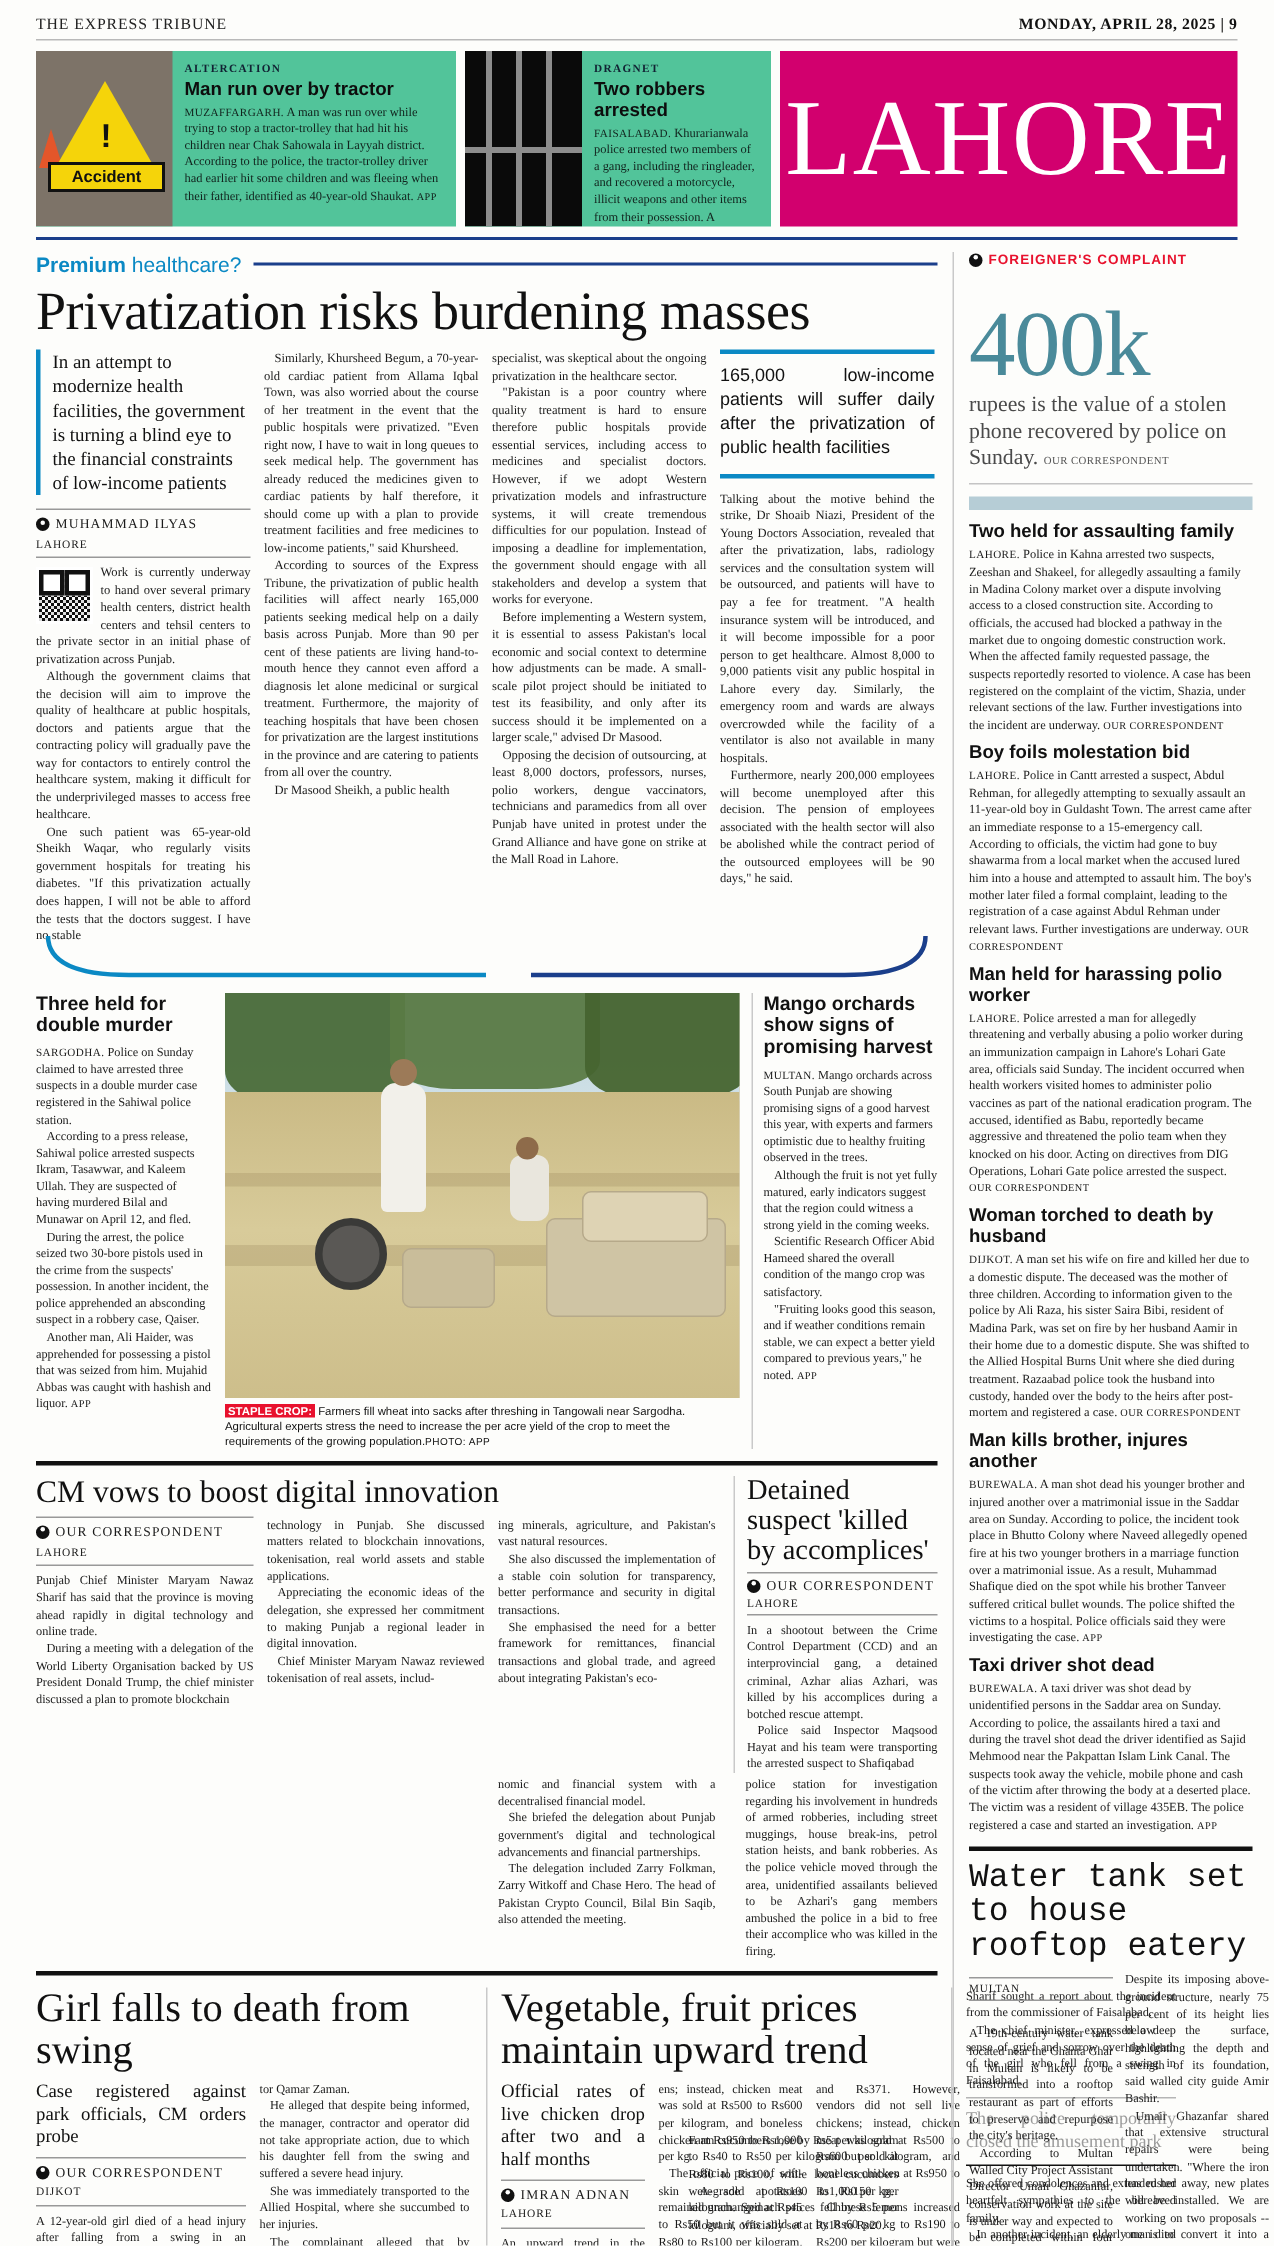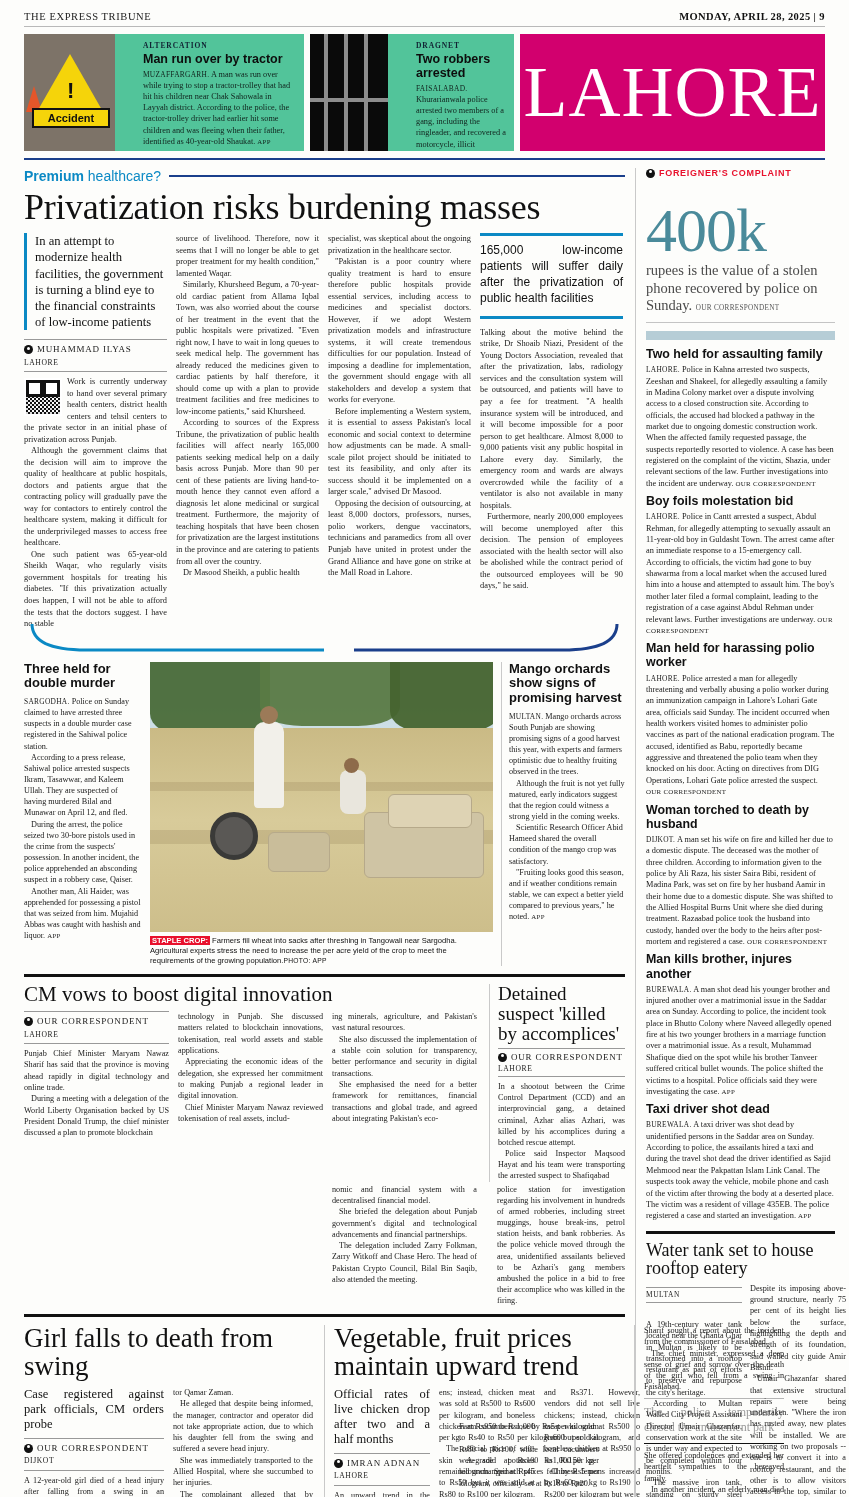--- a/index.html
+++ b/index.html
@@ -30,21 +30,21 @@
     font-weight: 700; color: #111;
   }
 
   
   .promo-row { display: flex; gap: 6px; margin-top: 7px; height: 117px; }
   .promo-card { background: #52c49a; display: flex; flex: 0 0 auto; overflow: hidden; }
   .promo-card.one { width: 280px; }
   .promo-card.two { width: 204px; }
   .promo-photo { flex: 0 0 91px; position: relative; overflow: hidden; background:#7d7368; }
   .promo-photo.two { flex: 0 0 78px; background: #0a0a0a; }
-  .promo-text { padding: 7px 8px 4px 8px; flex: 1 1 auto; margin-left: 20px; }
+  .promo-text { padding: 7px 8px 4px 8px; flex: 1 1 auto; }
   .promo-kicker {
     font-size: 7.5px; letter-spacing: .9px; font-weight: 700;
     text-transform: uppercase; color: #123; margin-bottom: 2px;
   }
   .promo-head {
     font-family: "Liberation Sans", sans-serif;
     font-size: 12.5px; font-weight: 700; color: #0d0d0d;
     margin-bottom: 3px; line-height: 1.12;
   }
   .promo-body { font-size: 8.3px; line-height: 1.34; color: #11231d; text-align: left; }
@@ -330,21 +330,20 @@
             </div>
             <div class="byline-loc">LAHORE</div>
           </div>
           <div class="qr"></div>
           <p class="first">Work is currently underway to hand over several primary health centers, district health centers and tehsil centers to the private sector in an initial phase of privatization across Punjab.</p>
           <p>Although the government claims that the decision will aim to improve the quality of healthcare at public hospitals, doctors and patients argue that the contracting policy will gradually pave the way for contactors to entirely control the healthcare system, making it difficult for the underprivileged masses to access free healthcare.</p>
           <p>One such patient was 65-year-old Sheikh Waqar, who regularly visits government hospitals for treating his diabetes. "If this privatization actually does happen, I will not be able to afford the tests that the doctors suggest. I have no stable</p>
         </div>
 
         <div class="col c2">
-          <p class="first">source of livelihood. Therefore, now it seems that I will no longer be able to get proper treatment for my health condition," lamented Waqar.</p>
           <p>Similarly, Khursheed Begum, a 70-year-old cardiac patient from Allama Iqbal Town, was also worried about the course of her treatment in the event that the public hospitals were privatized. "Even right now, I have to wait in long queues to seek medical help. The government has already reduced the medicines given to cardiac patients by half therefore, it should come up with a plan to provide treatment facilities and free medicines to low-income patients," said Khursheed.</p>
           <p>According to sources of the Express Tribune, the privatization of public health facilities will affect nearly 165,000 patients seeking medical help on a daily basis across Punjab. More than 90 per cent of these patients are living hand-to-mouth hence they cannot even afford a diagnosis let alone medicinal or surgical treatment. Furthermore, the majority of teaching hospitals that have been chosen for privatization are the largest institutions in the province and are catering to patients from all over the country.</p>
           <p>Dr Masood Sheikh, a public health</p>
         </div>
 
         <div class="col c3">
           <p class="first">specialist, was skeptical about the ongoing privatization in the healthcare sector.</p>
           <p>"Pakistan is a poor country where quality treatment is hard to ensure therefore public hospitals provide essential services, including access to medicines and specialist doctors. However, if we adopt Western privatization models and infrastructure systems, it will create tremendous difficulties for our population. Instead of imposing a deadline for implementation, the government should engage with all stakeholders and develop a system that works for everyone.</p>
           <p>Before implementing a Western system, it is essential to assess Pakistan's local economic and social context to determine how adjustments can be made. A small-scale pilot project should be initiated to test its feasibility, and only after its success should it be implemented on a larger scale," advised Dr Masood.</p>
           <p>Opposing the decision of outsourcing, at least 8,000 doctors, professors, nurses, polio workers, dengue vaccinators, technicians and paramedics from all over Punjab have united in protest under the Grand Alliance and have gone on strike at the Mall Road in Lahore.</p>
@@ -609,21 +608,21 @@
         <div class="rail-body">
           <span class="dateline">BUREWALA.</span>
           <span>A taxi driver was shot dead by unidentified persons in the Saddar area on Sunday. According to police, the assailants hired a taxi and during the travel shot dead the driver identified as Sajid Mehmood near the Pakpattan Islam Link Canal. The suspects took away the vehicle, mobile phone and cash of the victim after throwing the body at a deserted place. The victim was a resident of village 435EB. The police registered a case and started an investigation.</span>
           <span class="credit">APP</span>
         </div>
       </div>
 
       <div class="rail-thick"></div>
 
       <div>
-        <div class="big-head" style="font-size:18px;margin-bottom:5px;">Water tank set to house rooftop eatery</div>
+        <div class="big-head" style="font-size:22px;margin-bottom:5px;font-family:Liberation Mono, monospace;">Water tank set to house rooftop eatery</div>
         <div class="rail-2col">
           <div class="c">
             <div class="rail-loc">MULTAN</div>
             <p class="first">A 19th-century water tank located near the Ghanta Ghar in Multan is likely to be transformed into a rooftop restaurant as part of efforts to preserve and repurpose the city's heritage.</p>
             <p>According to Multan Walled City Project Assistant Director Umair Ghazanfar, conservation work at the site is under way and expected to be completed within four months.</p>
             <p>The massive iron tank, standing on sturdy steel columns that has been visible to generations of the city's residents, has long been a landmark of the area.</p>
 
           </div>
           <div class="c">
             <p class="first">Despite its imposing above-ground structure, nearly 75 per cent of its height lies below the surface, highlighting the depth and strength of its foundation, said walled city guide Amir Bashir.</p>

